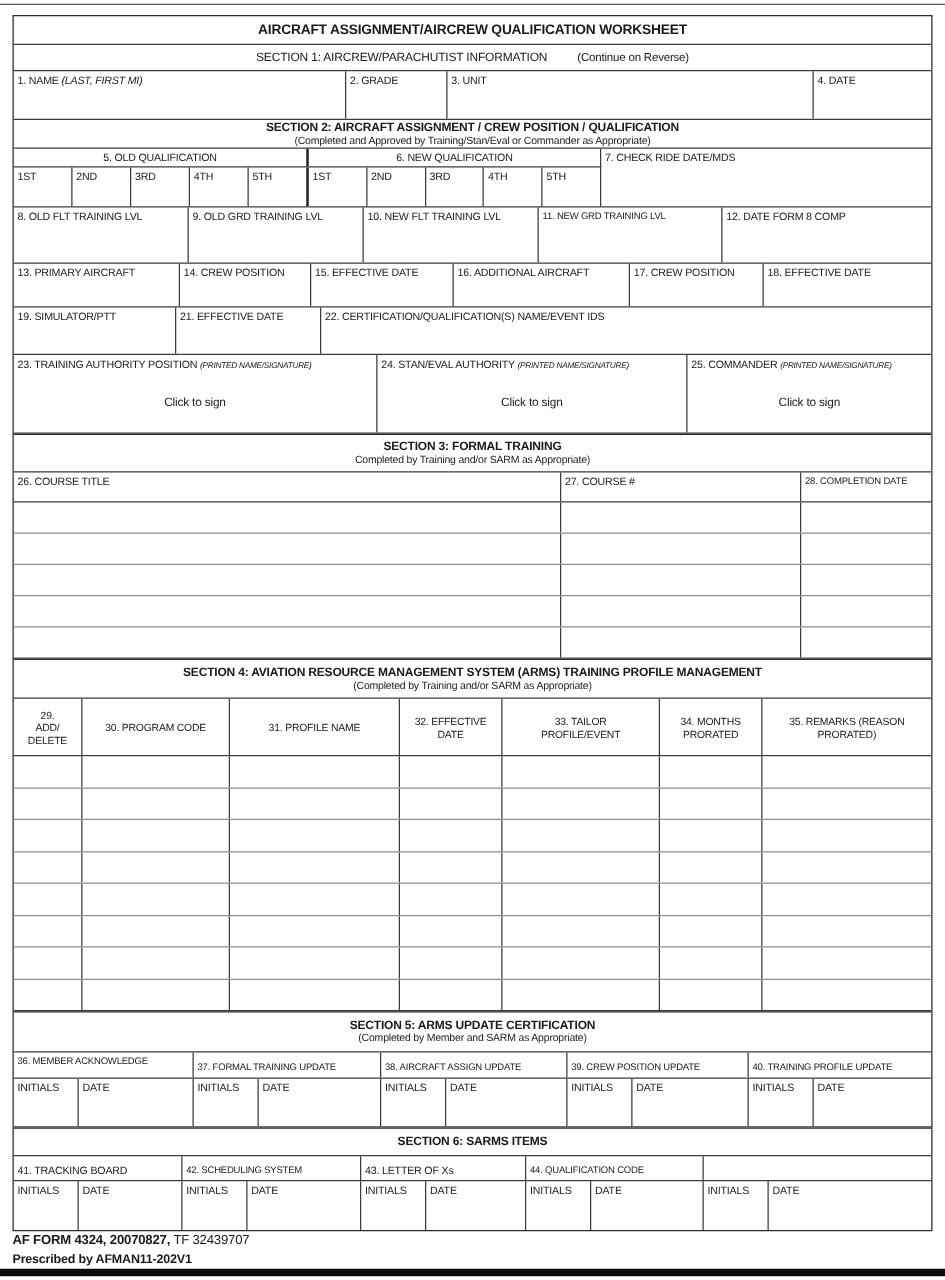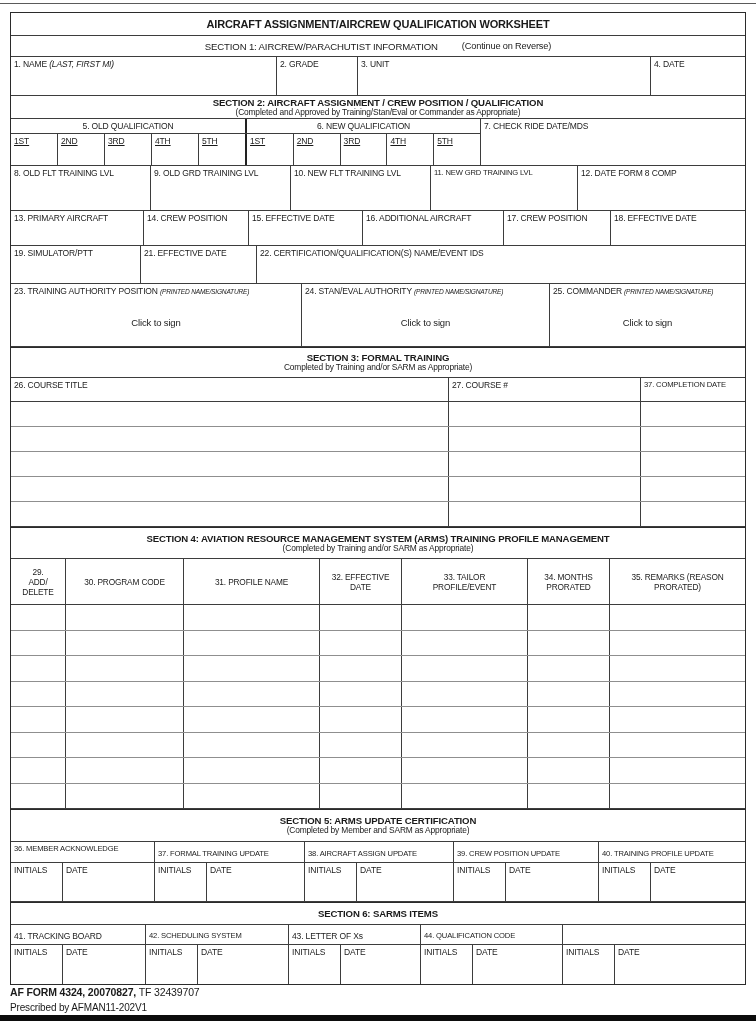--- a/index.html
+++ b/index.html
@@ -28,34 +28,34 @@
   .bar { flex-direction: column; align-items: center; justify-content: center; text-align: center; }
   .bar .b1 { font-weight: bold; font-size: 9.6px; line-height: 11px; }
   .bar .b2 { font-size: 8.4px; line-height: 9.5px; }
   .bar.thick { border-top: 1px solid #2b2b2b; }
   .inline-bar { height: 21px; align-items: center; justify-content: center; font-size: 9.6px; gap: 24px; }
   .inline-bar .b1 { display: inline; }
   .inline-bar .b2 { display: inline; font-size: 9.2px; font-weight: normal; }
 
   
   .qual-head { font-size: 8.5px; text-align: center; padding-top: 2px; }
-  .ord { flex: 1; border-right: 1px solid #3d3d3d; position: relative; text-decoration: underline; }
+  .ord { flex: 1; border-right: 1px solid #3d3d3d; position: relative; }
   .ord:last-child { border-right: none; }
   .thick-r { border-right: 2px solid #222 !important; }
 
   .sign-btn { position: absolute; left: 0; right: 0; top: 33px; text-align: center; font-size: 9.5px; color: #222; cursor: pointer; }
 
   .gray-b { border-bottom: 1px solid #8f8f8f; }
   .c-head { display: flex; align-items: center; justify-content: center; text-align: center;
             font-size: 8.3px; line-height: 10px; white-space: pre-line; border-right: 1px solid #3d3d3d; }
   .c-head.last { border-right: none; }
 
   .footer { position: absolute; left: 10px; top: 986px; font-size: 10.5px; }
   .footer .fb { font-weight: bold; }
-  .footer .f2 { font-size: 10px; margin-top: 4px; font-weight: normal; }
+  .footer .f2 { font-size: 10px; margin-top: 4px; font-weight: bold; }
 </style>
 </head>
 <body>
 
 <div class="top-rule"></div>
 
 <div class="form">
 
   <div class="row title-row">AIRCRAFT ASSIGNMENT/AIRCREW QUALIFICATION WORKSHEET</div>
 
@@ -204,21 +204,21 @@
   </div>
 
   <div class="row" style="height:24px">
     <div class="cell" style="width:438px">
         <span class="lbl">26. COURSE TITLE</span>
       </div>
     <div class="cell" style="width:192px">
         <span class="lbl">27. COURSE #</span>
       </div>
     <div class="cell last" style="flex:1">
-        <span class="lbl sm">37. COMPLETION DATE</span>
+        <span class="lbl sm">28. COMPLETION DATE</span>
       </div>
   </div>
 
   <div class="row gray-b" style="height:25px">
     <div class="cell" style="width:438px"></div>
     <div class="cell" style="width:192px"></div>
     <div class="cell last" style="flex:1"></div>
   </div>
   <div class="row gray-b" style="height:25px">
     <div class="cell" style="width:438px"></div>

